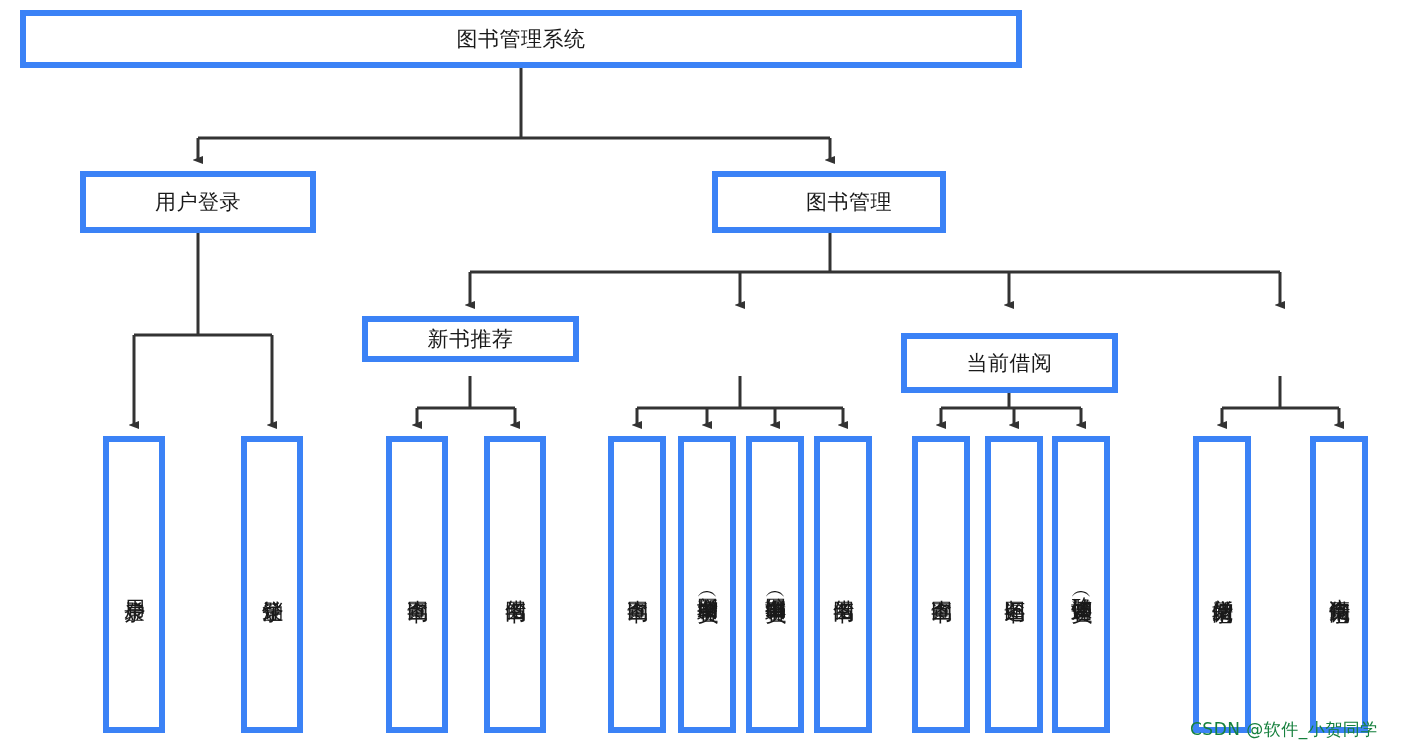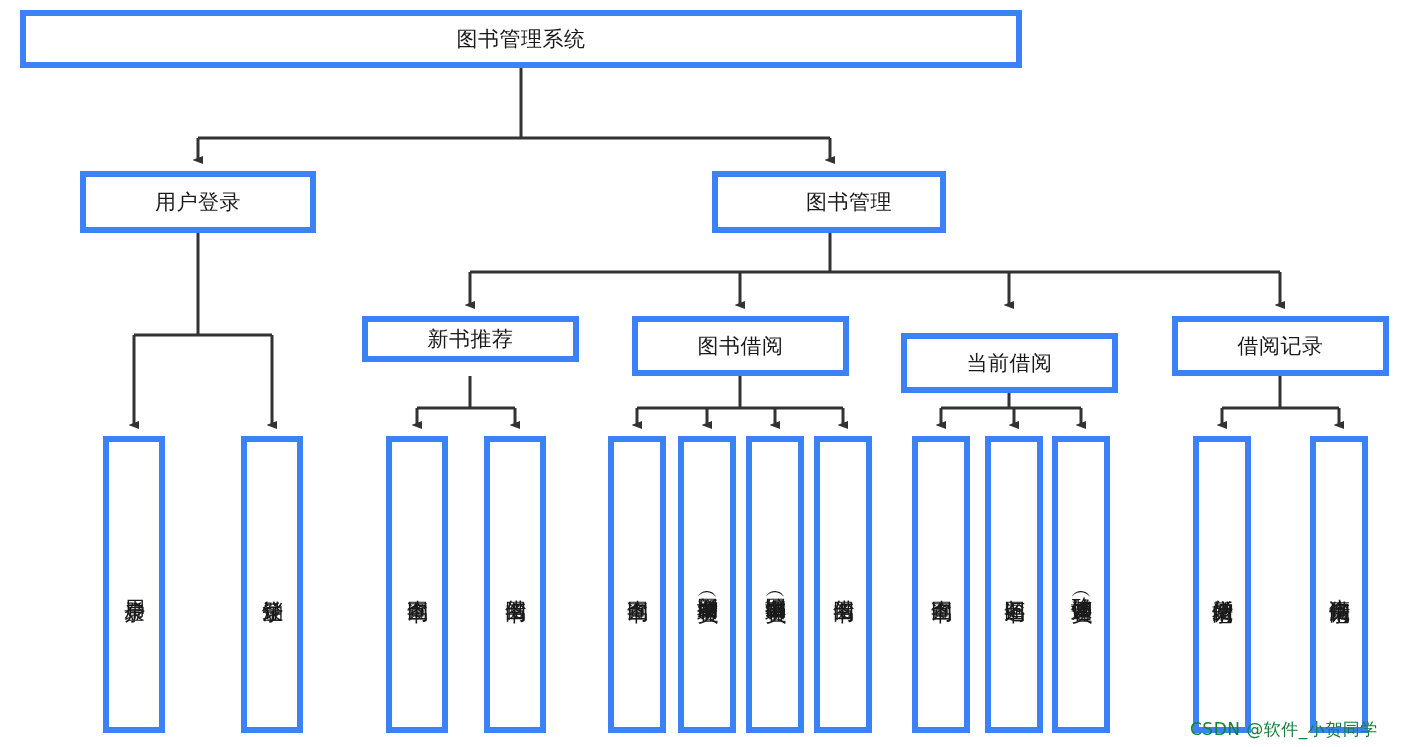--- a/index.html
+++ b/index.html
@@ -127,28 +127,22 @@
   <div class="node node-h" style="left:80px; top:171px; width:236px; height:62px;">
     <span>用户登录</span>
   </div>
   <div class="node node-h" style="left:712px; top:171px; width:234px; height:62px;padding-left:40px;">
     <span>图书管理</span>
   </div>
 
   <div class="node node-h" style="left:362px; top:316px; width:217px; height:46px;">
     <span>新书推荐</span>
   </div>
-  <div class="node node-h" style="left:632px; top:316px; width:217px; height:60px;">
-    <span>图书借阅</span>
-  </div>
   <div class="node node-h" style="left:901px; top:316px; width:217px; height:60px;margin-top:17px;">
     <span>当前借阅</span>
-  </div>
-  <div class="node node-h" style="left:1172px; top:316px; width:217px; height:60px;">
-    <span>借阅记录</span>
   </div>
 
   <div class="node node-v" style="left:103px; top:436px; width:62px; height:297px;">
     <span class="vtext">用户登录</span>
   </div>
   <div class="node node-v" style="left:241px; top:436px; width:62px; height:297px;">
     <span class="vtext">注销登录</span>
   </div>
 
   <div class="node node-v" style="left:386px; top:436px; width:62px; height:297px;">

